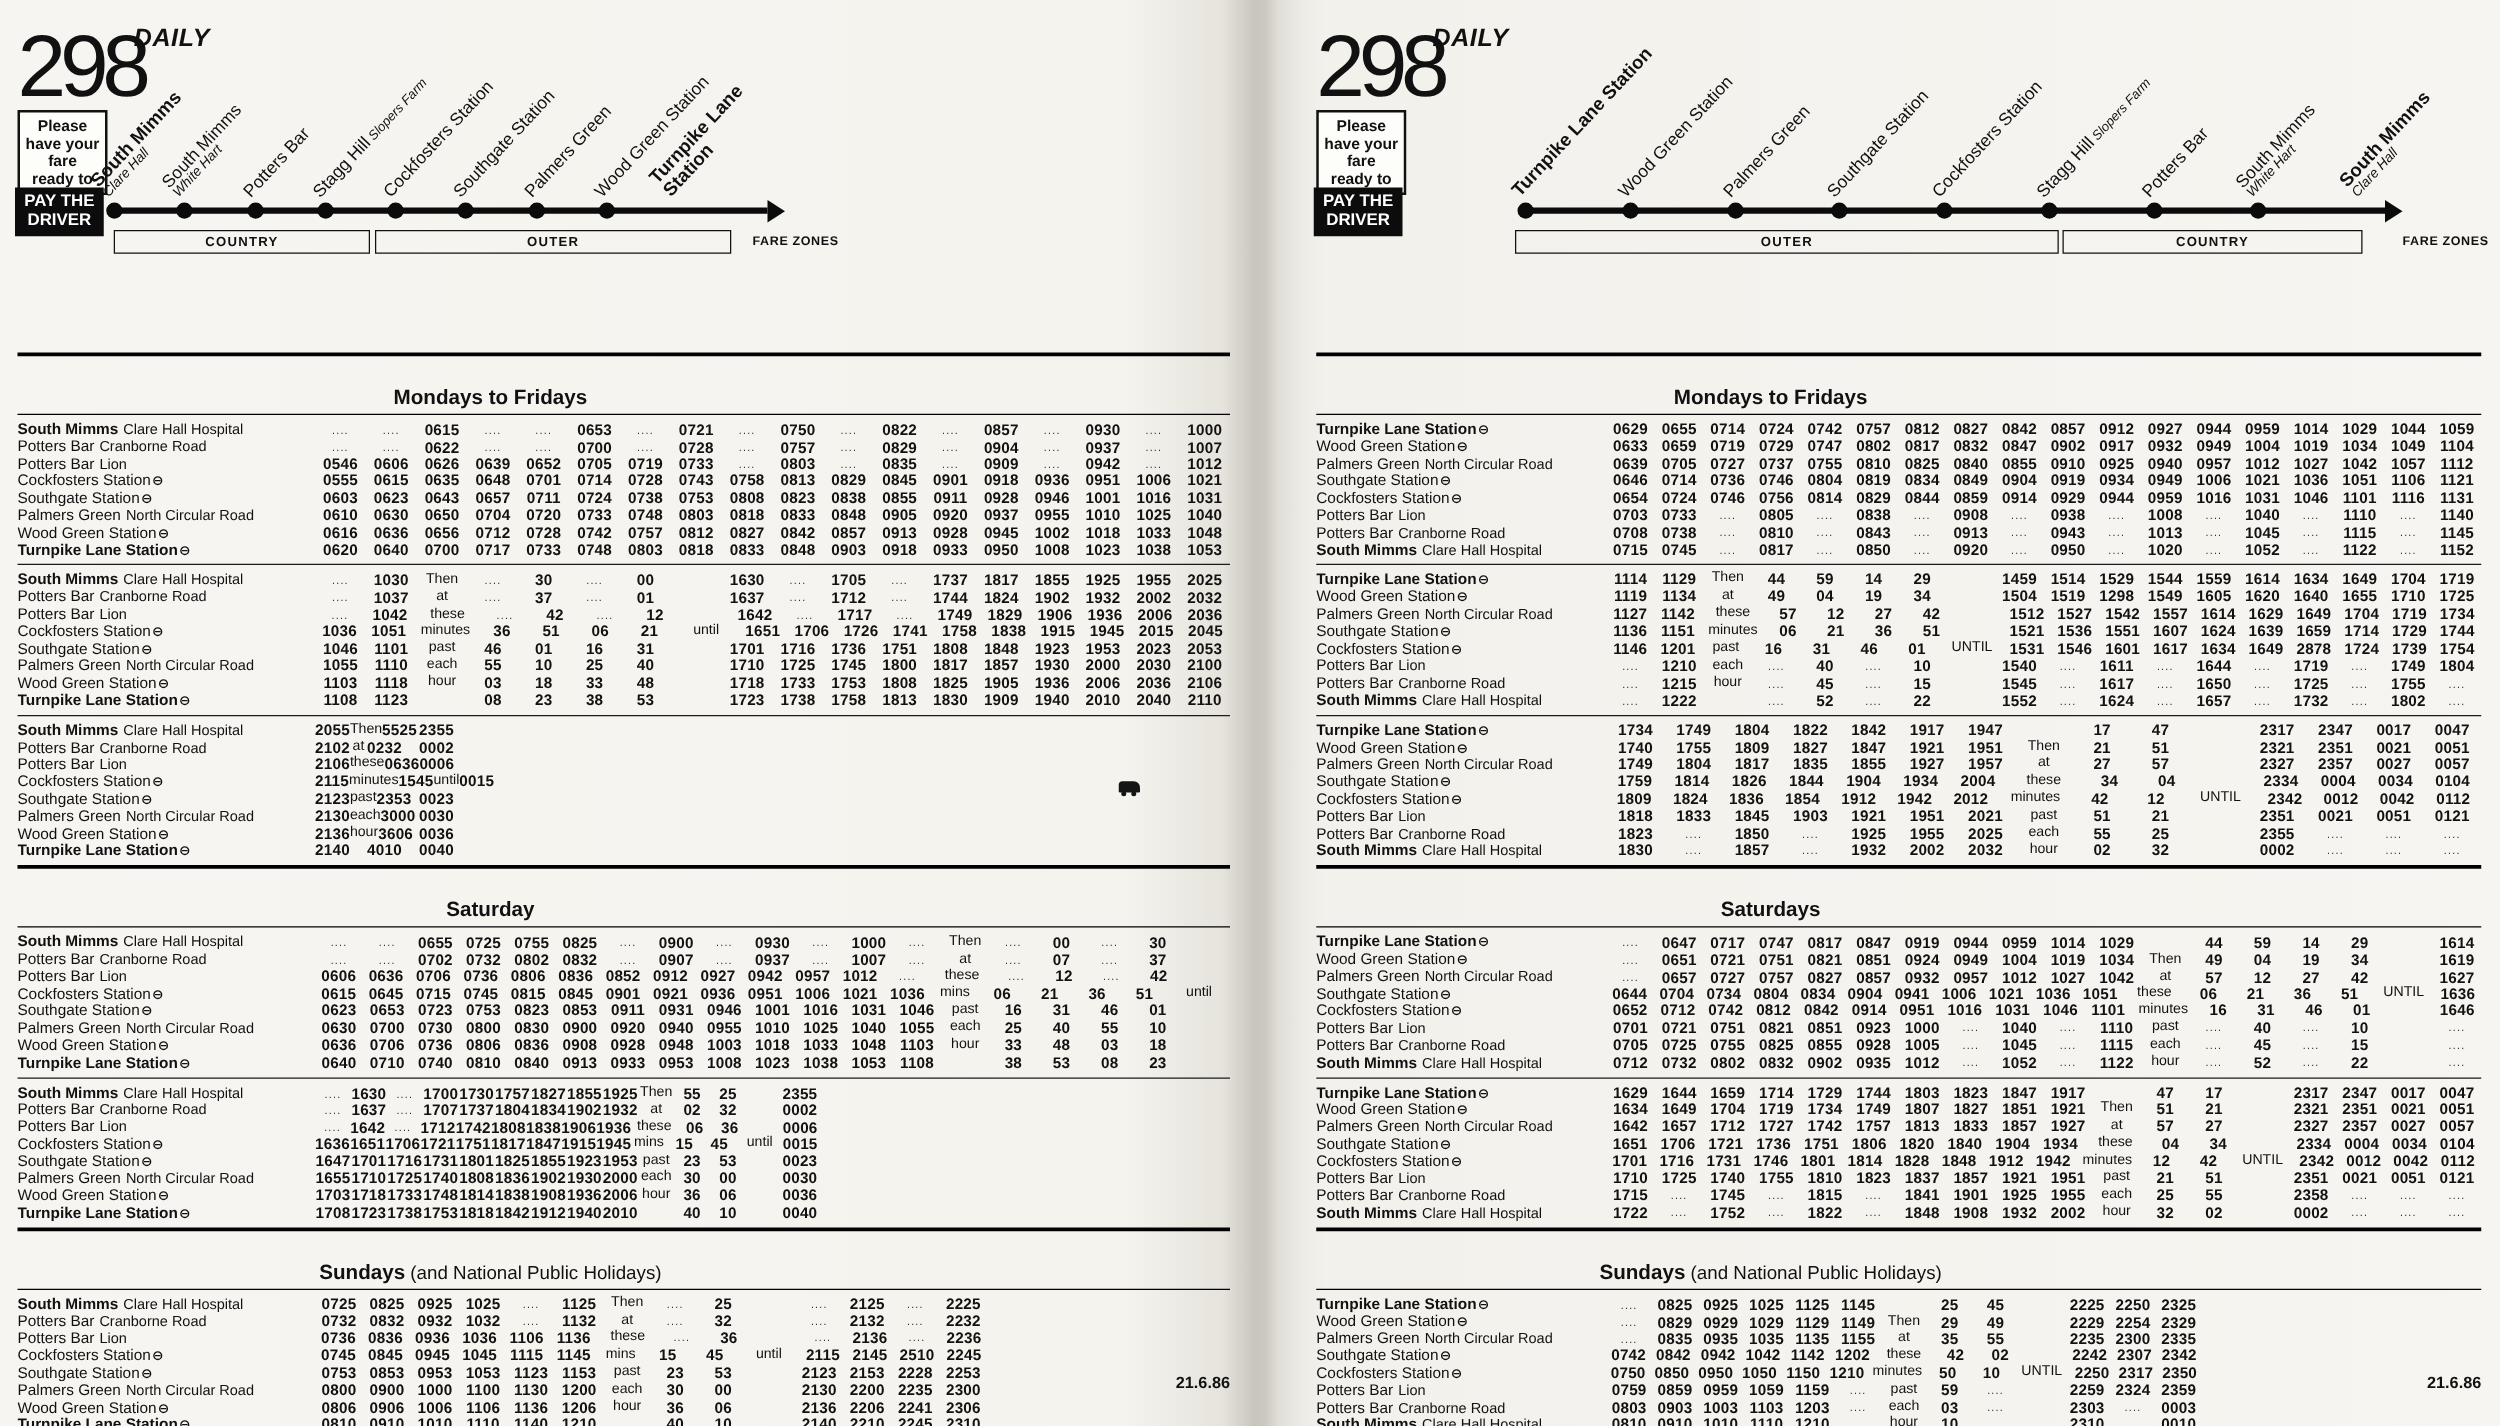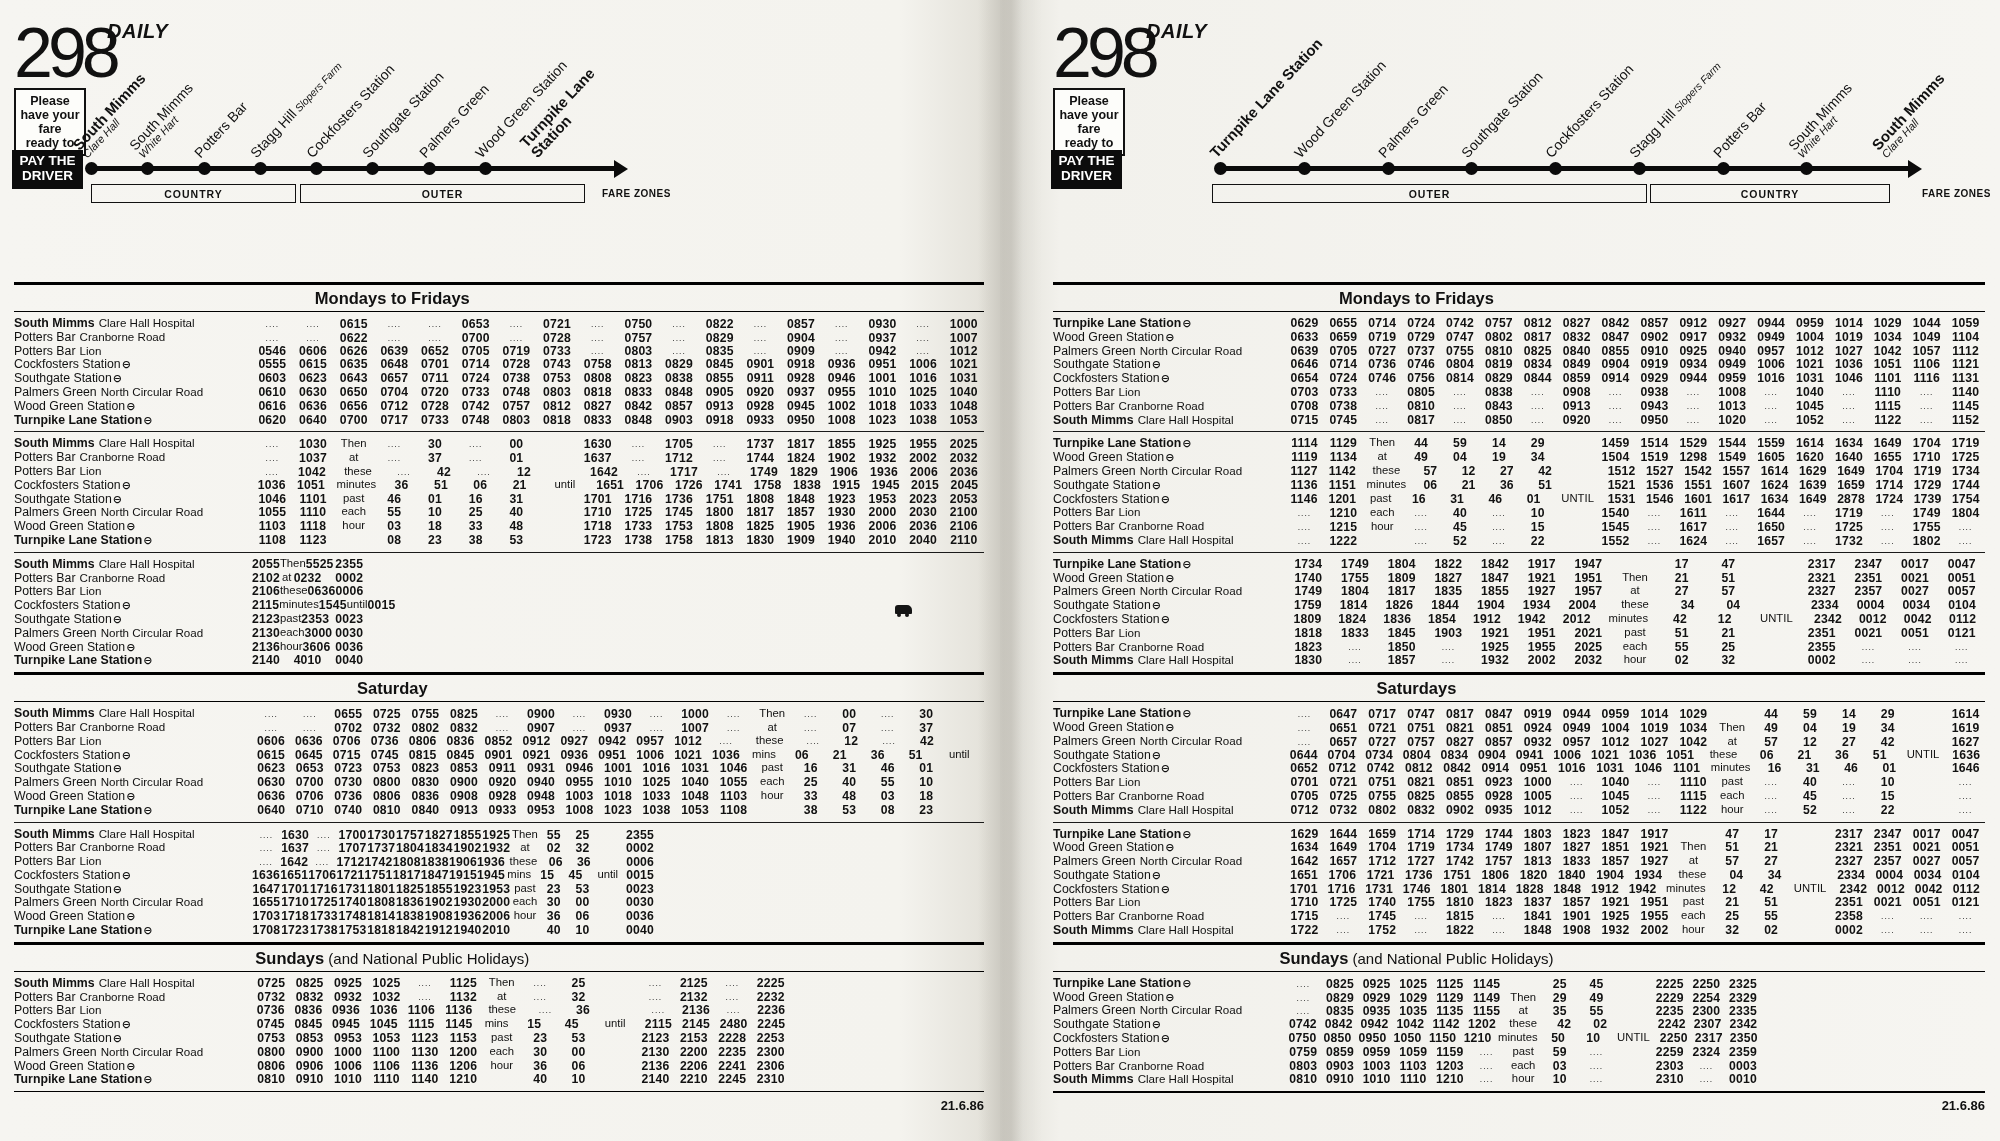--- a/index.html
+++ b/index.html
@@ -28,21 +28,21 @@
   .stop-label .l1{display:block;}
   .stop-label .l2{display:block;font-size:11px;font-style:italic;font-weight:400;}
   .stop-label .sub-in{font-size:10.5px;font-style:italic;font-weight:400;margin-left:3px;}
   .stop-label.b{font-weight:700;font-size:15px;}
   .zone-box{position:absolute;top:168px;height:17px;border:1.5px solid #111;font-size:10.5px;font-weight:700;
             letter-spacing:1px;display:flex;align-items:center;justify-content:center;}
   .fare-zones{position:absolute;top:172px;font-size:10px;font-weight:700;letter-spacing:.5px;}
   
   .tables{position:absolute;top:282px;}
   .section{border-top:3px solid #000;}
-  .sec-head{border-bottom:1.5px solid #000;padding:4px 0 3px;}
+  .sec-head{border-bottom:1.5px solid #000;padding:4px 0 3px;margin-top:20px;}
   .sec-center{width:78%;text-align:center;}
   .sec-title{font-weight:700;font-size:16.5px;}
   .sec-suffix{font-size:15px;}
   .block{position:relative;padding:4px 0 5px;}
   .block + .block{border-top:1px solid #1a1a1a;}
   .rows{}
   .row{display:flex;align-items:baseline;height:13.8px;}
   .name{flex:0 0 auto;white-space:nowrap;overflow:hidden;font-size:12.3px;}
   .name .main{font-weight:400;}
   .row.b .main{font-weight:700;}
@@ -1023,21 +1023,21 @@
                   <div class="cell time">0945</div>
                   <div class="cell time">1045</div>
                   <div class="cell time">1115</div>
                   <div class="cell time">1145</div>
                   <div class="cell word">mins</div>
                   <div class="cell time">15</div>
                   <div class="cell time">45</div>
                   <div class="cell word flex2">until</div>
                   <div class="cell time">2115</div>
                   <div class="cell time">2145</div>
-                  <div class="cell time">2480</div>
+                  <div class="cell time">2510</div>
                   <div class="cell time">2245</div>
                 </div>
               </div>
               <div class="row">
                 <div class="name" style="width: 238px;"><span class="main">Southgate Station</span><span class="roundel">⊖</span></div>
                 <div class="cells">
                   <div class="cell time">0753</div>
                   <div class="cell time">0853</div>
                   <div class="cell time">0953</div>
                   <div class="cell time">1053</div>

